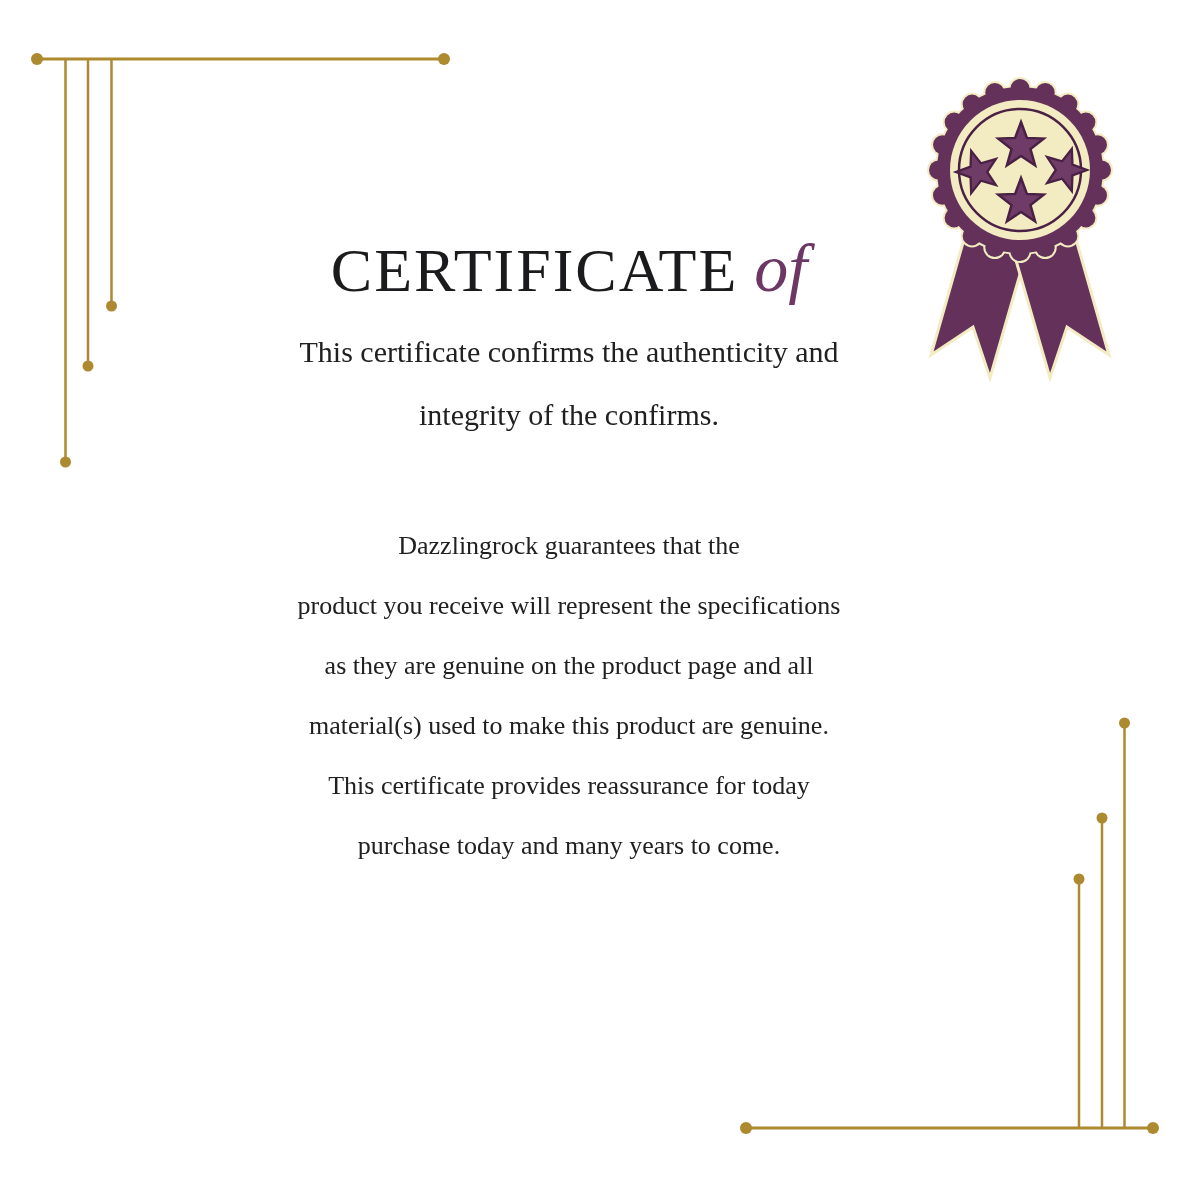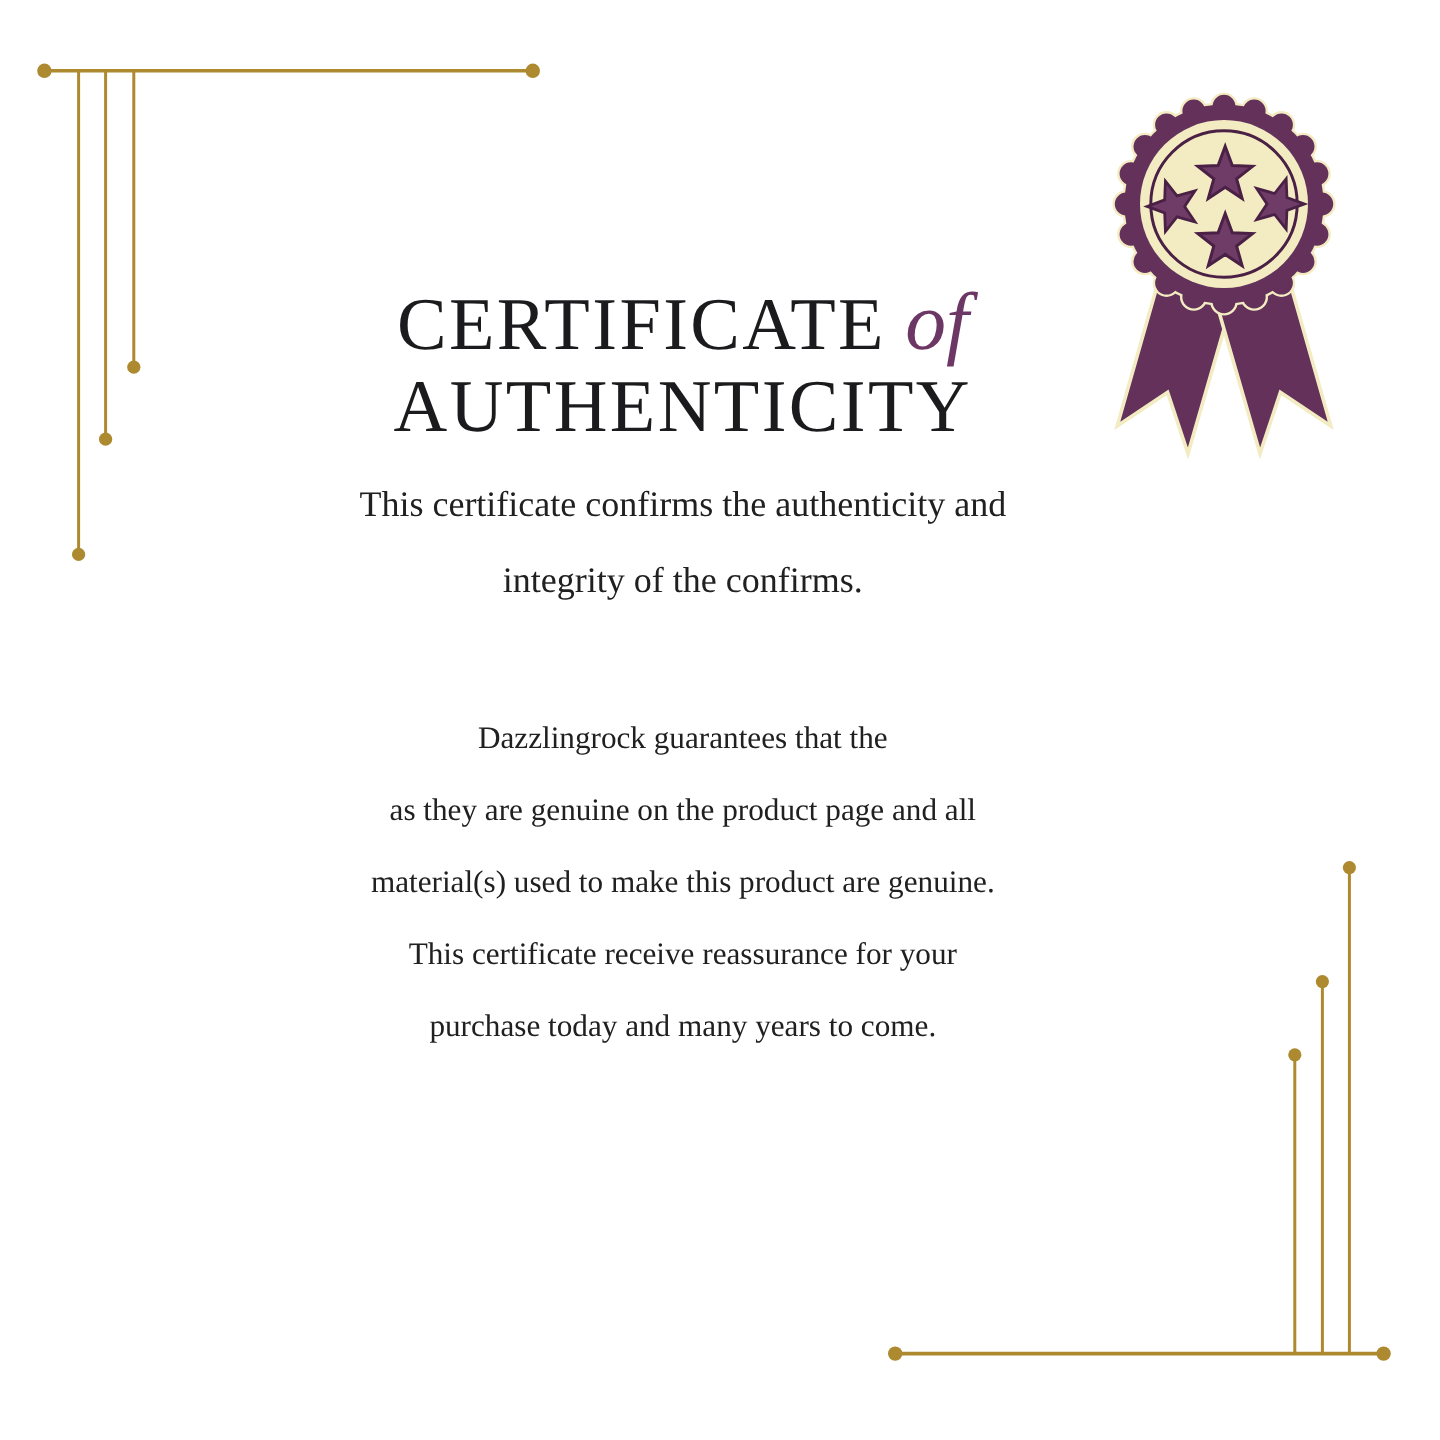--- a/index.html
+++ b/index.html
@@ -159,30 +159,30 @@
         <use href="#star" transform="translate(145,108) rotate(18) scale(0.92)"></use>
         <use href="#star" transform="translate(101,140)"></use>
       </g>
     </svg>
   </div>
 
   <div class="content">
 
     <div class="title">
       <div class="pline"><span>CERTIFICATE</span><span class="accent">of</span></div>
-      <div class="pline">AUTHENTICITY</div>
     </div>
 
     <div class="intro">
       <div class="pline">This certificate confirms the authenticity and</div>
       <div class="pline">integrity of the confirms.</div>
     </div>
 
     <div class="guarantee">
       <div class="pline">Dazzlingrock guarantees that the</div>
+      <div class="pline">product you receive will represent the specifications</div>
       <div class="pline">as they are genuine on the product page and all</div>
       <div class="pline">material(s) used to make this product are genuine.</div>
-      <div class="pline">This certificate receive reassurance for your</div>
+      <div class="pline">This certificate provides reassurance for today</div>
       <div class="pline">purchase today and many years to come.</div>
     </div>
 
   </div>
 </div>
 
 </body></html>

